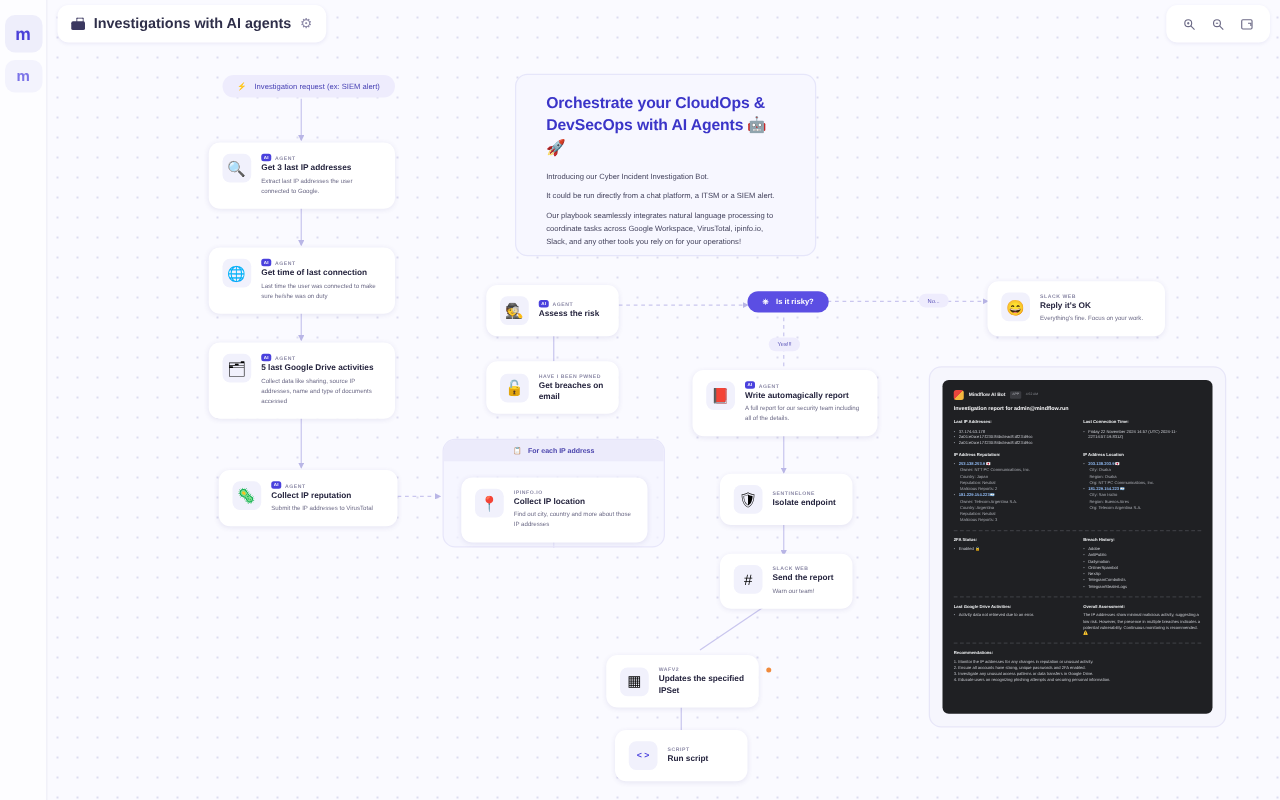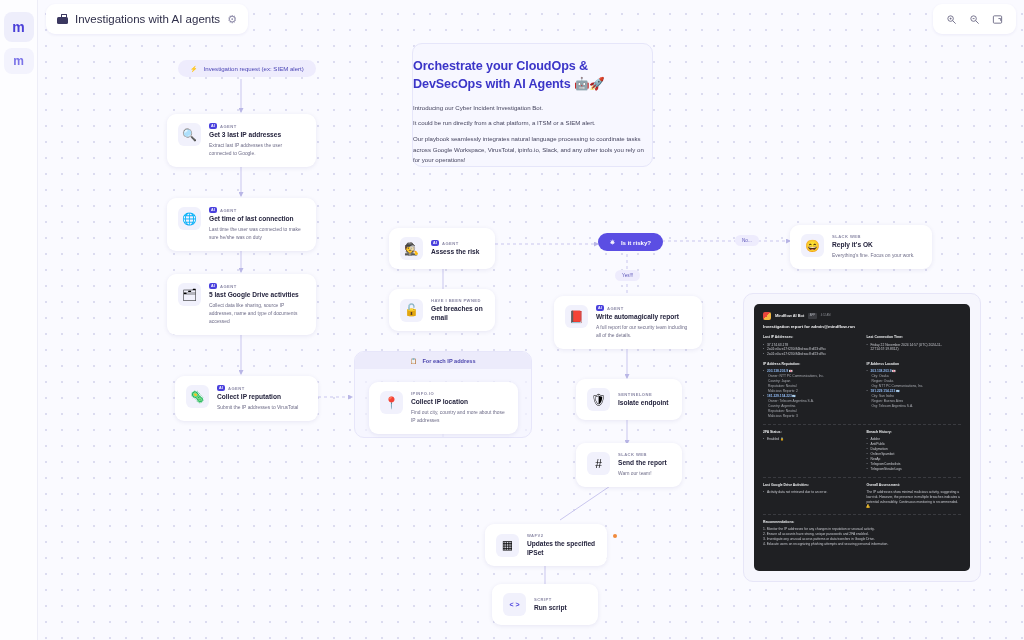--- a/index.html
+++ b/index.html
@@ -50,21 +50,21 @@
   }
 
   
   .topbar {
     position: absolute; top: 4px; left: 46px; height: 30px;
     background: #ffffff; border-radius: 9px;
     box-shadow: 0 1px 3px rgba(60,50,160,.08);
     display: flex; align-items: center; gap: 7px; padding: 0 11px;
     z-index: 30;
   }
-  .topbar .title { font-size: 11.5px; color: #2f2f4a; font-weight: 400; }
+  .topbar .title { font-size: 11.5px; color: #2f2f4a; font-weight: 700; }
   .briefcase { width: 11px; height: 10px; position: relative; }
   .briefcase:before {
     content:''; position:absolute; left:0; top:2.5px; width:11px; height:7.5px;
     background:#3b3860; border-radius:1.5px;
   }
   .briefcase:after {
     content:''; position:absolute; left:3.5px; top:0; width:4px; height:3px;
     border:1.3px solid #3b3860; border-bottom:none; border-radius:1px 1px 0 0;
   }
   .gear-sm { color:#8d8aa8; font-size: 11px; line-height: 1; }
@@ -73,23 +73,23 @@
     position: absolute; top: 4px; right: 8px; height: 30px;
     background: #ffffff; border-radius: 9px;
     box-shadow: 0 1px 3px rgba(60,50,160,.08);
     display: flex; align-items: center; gap: 12px; padding: 0 13px;
     z-index: 30;
   }
   .zoombar .zi { color:#6c6a86; display:flex; align-items:center; }
 
   
   .intro {
-    position: absolute; left: 412px; top: 43px; width: 241px; height: 124px;
+    position: absolute; left: 412px; top: 59px; width: 241px; height: 146px;
     background: #f7f7ff; border: 1px solid #e6e6fa; border-radius: 10px;
-    padding: 14px 0;
+    padding: 14px 24px;
   }
   .intro h1 {
     font-size: 12.6px; line-height: 1.42; color: #3b35c8; font-weight: bold;
     letter-spacing: -.1px; margin-bottom: 9px;
   }
   .intro p {
     font-size: 6.1px; line-height: 1.75; color: #45445e; margin-bottom: 5px;
   }
 
   

